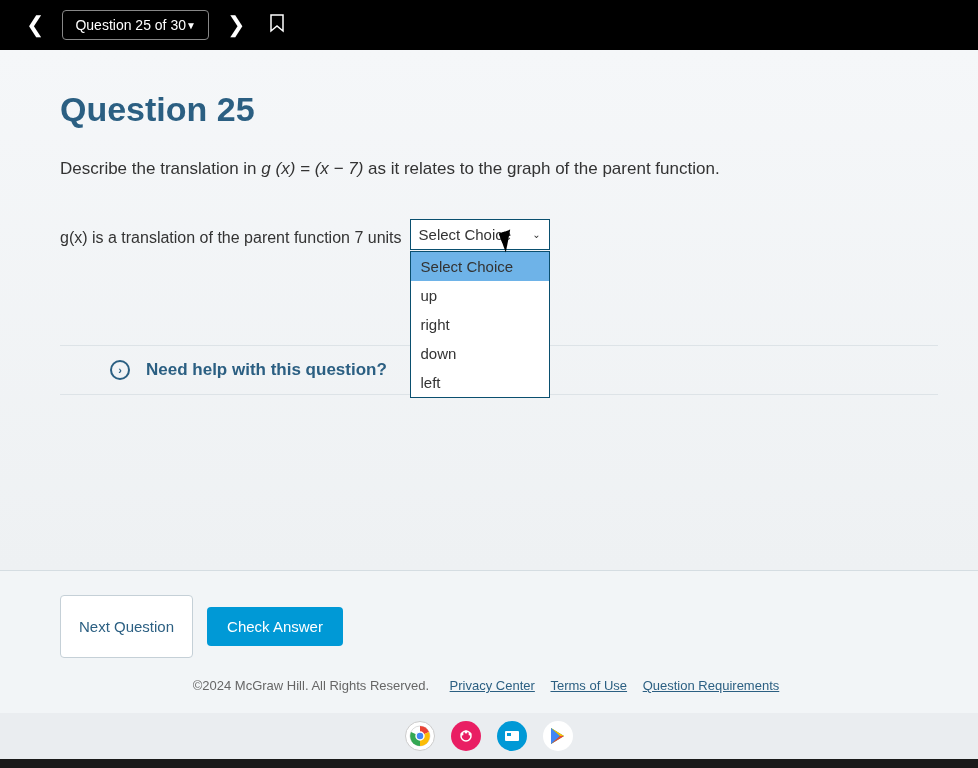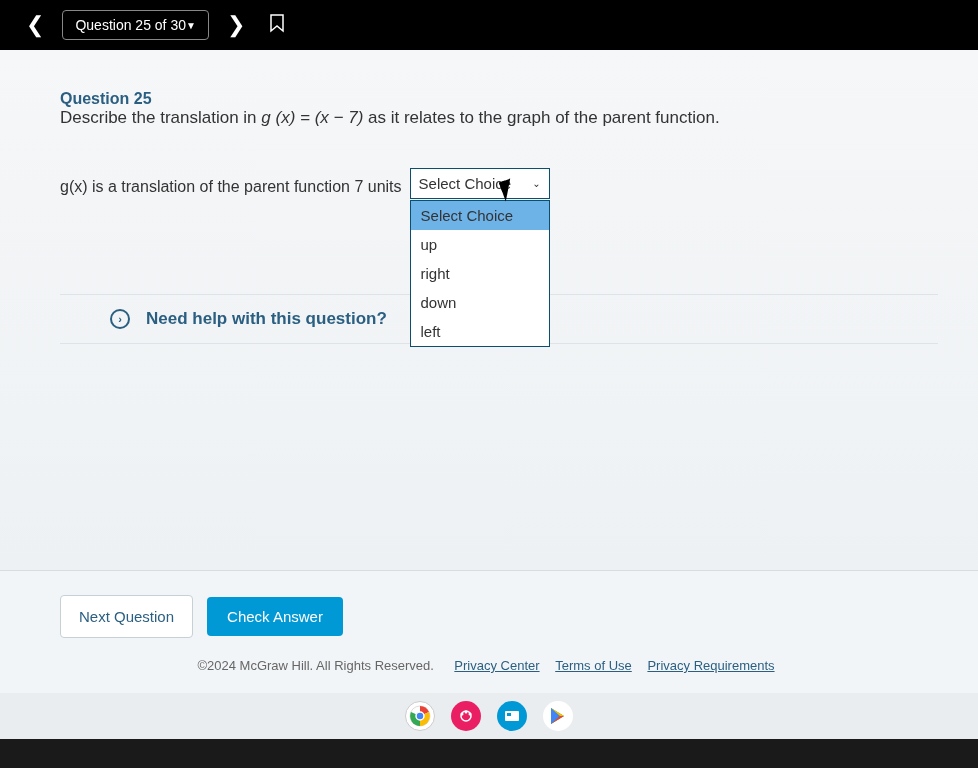--- a/index.html
+++ b/index.html
@@ -46,22 +46,23 @@
       padding: 0 6px;
     }
     .content-area {
       padding: 40px 40px 20px 60px;
       background: linear-gradient(#f5f7f9, #eef1f3);
       min-height: 520px;
       position: relative;
     }
     .question-title {
       color: #2b5f82;
-      font-size: 16px;
+      font-size: 34px;
       font-weight: 700;
+      margin-bottom: 30px;
     }
     .question-text {
       color: #333;
       font-size: 17px;
       margin-bottom: 40px;
     }
     .math-i { font-style: italic; font-family: Liberation Sans, sans-serif; }
     .answer-row {
       display: flex;
       align-items: center;
@@ -139,21 +140,21 @@
       border-top: 1px solid #d5dde2;
       display: flex;
       align-items: center;
       gap: 14px;
       background: #f2f5f7;
     }
     .btn-outline {
       border: 1px solid #c5d0d7;
       background: #fff;
       color: #2b5f82;
-      padding: 12px 18px;
+      padding: 22px 18px;
       border-radius: 4px;
       font-size: 15px;
       cursor: pointer;
     }
     .btn-primary {
       background: #0099d6;
       color: #fff;
       border: none;
       padding: 11px 20px;
       border-radius: 4px;
@@ -281,21 +282,21 @@
 <div class="bottom-bar">
   <button class="btn-outline">Next Question</button>
   <button class="btn-primary">Check Answer</button>
 </div>
 
 <div class="footer-bar">
   <span>©2024 McGraw Hill. All Rights Reserved.</span>
   &nbsp;&nbsp;
   <span class="footer-link">Privacy Center</span>
   <span class="footer-link">Terms of Use</span>
-  <span class="footer-link">Privacy Requirements</span>
+  <span class="footer-link">Question Requirements</span>
 </div>
 
 <div class="dock">
   <div class="dock-icon dock-chrome">
     <svg width="22" height="22" viewBox="0 0 22 22">
         <circle cx="11" cy="11" r="10" fill="#fff" stroke="#ddd"></circle>
         <circle cx="11" cy="11" r="4" fill="#4285f4"></circle>
         <path d="M11 1 A10 10 0 0 1 20 7 L11 11 Z" fill="#ea4335"></path>
         <path d="M20 7 A10 10 0 0 1 11 21 L11 11 Z" fill="#fbbc05"></path>
         <path d="M11 21 A10 10 0 0 1 2 7 L11 11 Z" fill="#34a853"></path>

